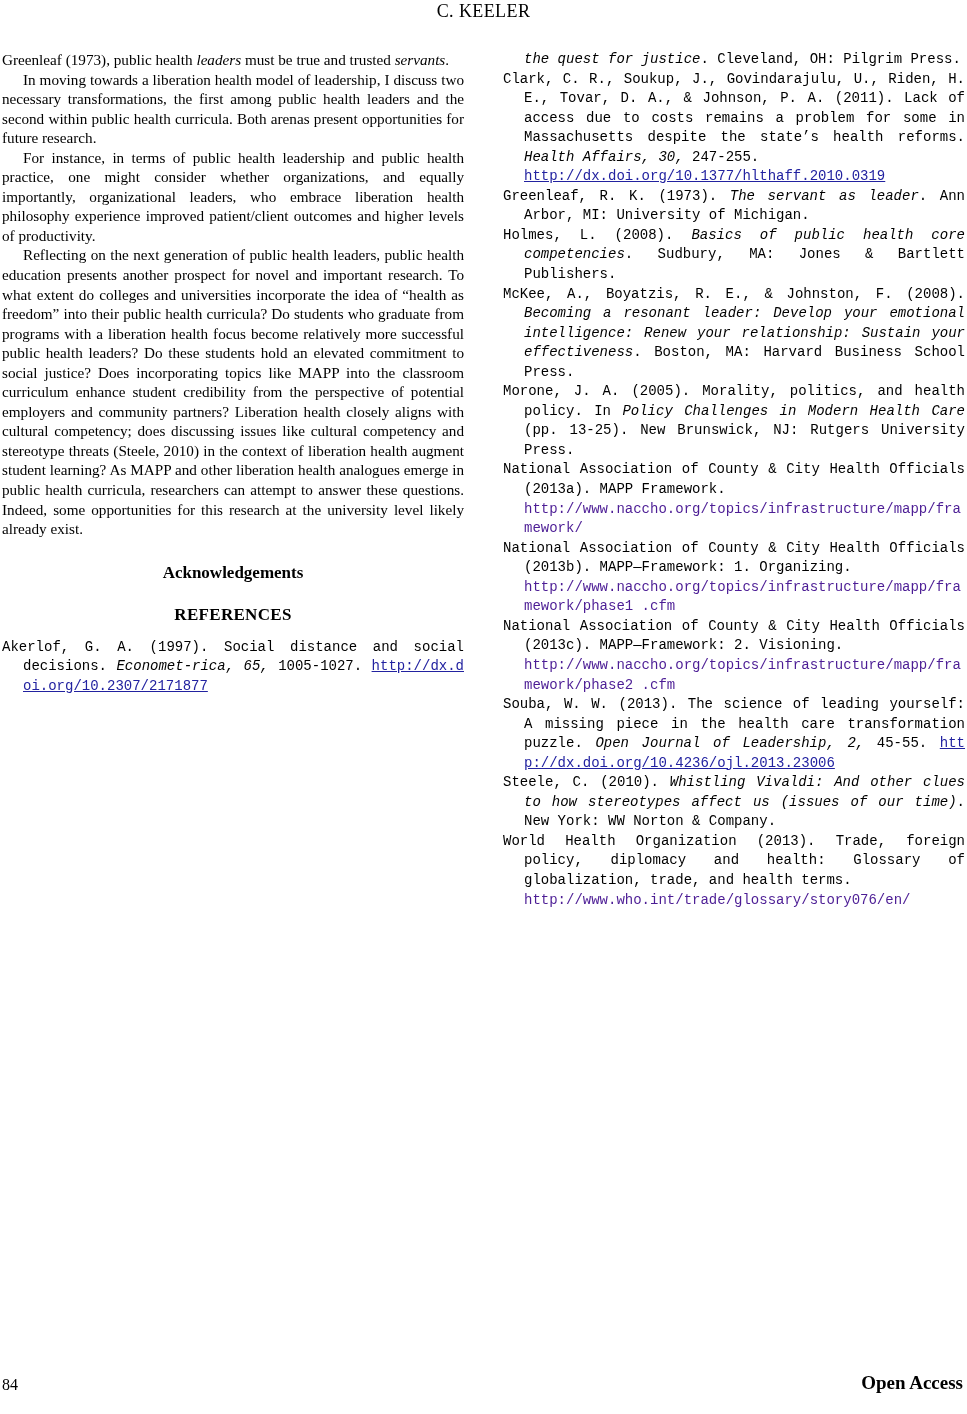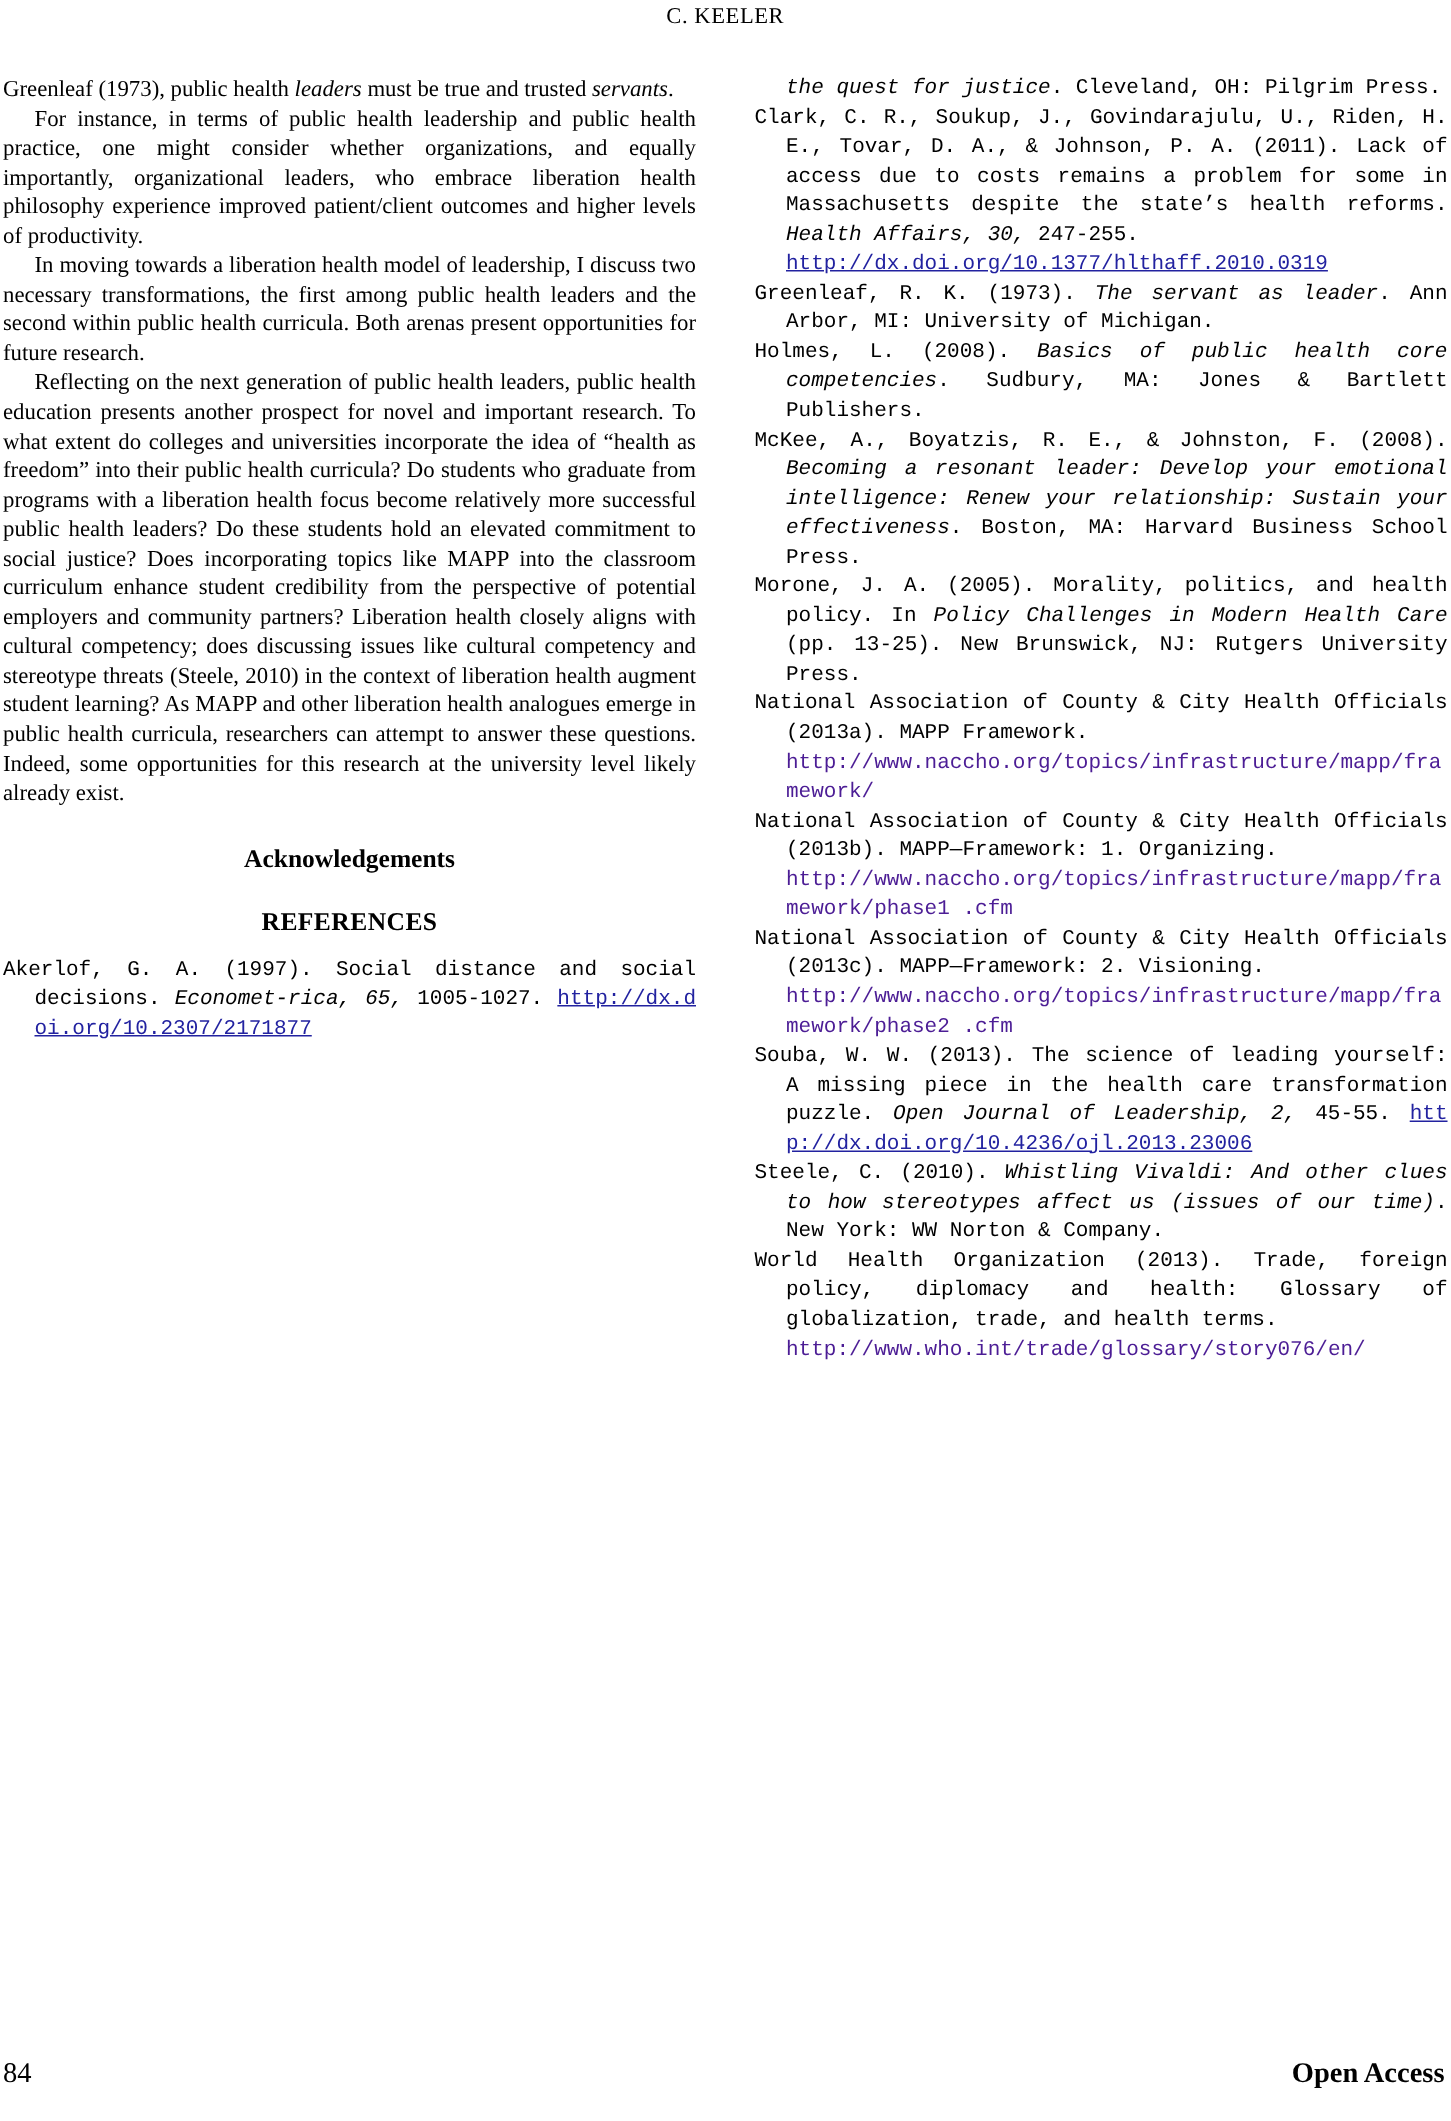--- a/index.html
+++ b/index.html
@@ -17,21 +17,21 @@
     overflow: hidden;
   }
 
   
   .running-head {
     position: absolute;
     top: 2px;
     left: 0;
     width: 967px;
     text-align: center;
-    font-size: 15px;
+    font-size: 18px;
     font-variant: small-caps;
     letter-spacing: 0.4px;
     line-height: 18px;
   }
 
   
   .columns {
     position: absolute;
     top: 50px;
     left: 2px;
@@ -96,21 +96,21 @@
     position: absolute;
     left: 2px;
     right: 2px;
     bottom: 20px;
     height: 20px;
   }
   .footer .page-number {
     position: absolute;
     left: 0;
     bottom: 0;
-    font-size: 19px;
+    font-size: 16px;
   }
   .footer .open-access {
     position: absolute;
     right: 2px;
     bottom: 0;
     font-size: 19px;
     font-weight: bold;
   }
 </style>
 </head>
@@ -118,22 +118,22 @@
 
 <div class="page">
 
   <div class="running-head">C. KEELER</div>
 
   <div class="columns">
 
     <div class="col col-left">
       <div id="left-paragraphs">
           <p class="body"><span>Greenleaf (1973), public health </span><i>leaders</i><span> must be true and trusted </span><i>servants</i><span>.</span></p>
+          <p class="body indent"><span>In moving towards a liberation health model of leadership, I discuss two necessary transformations, the first among public health leaders and the second within public health curricula. Both arenas present opportunities for future research.</span></p>
           <p class="body indent"><span>For instance, in terms of public health leadership and public health practice, one might consider whether organizations, and equally importantly, organizational leaders, who embrace liberation health philosophy experience improved patient/client outcomes and higher levels of productivity.</span></p>
-          <p class="body indent"><span>In moving towards a liberation health model of leadership, I discuss two necessary transformations, the first among public health leaders and the second within public health curricula. Both arenas present opportunities for future research.</span></p>
           <p class="body indent"><span>Reflecting on the next generation of public health leaders, public health education presents another prospect for novel and important research. To what extent do colleges and universities incorporate the idea of “health as freedom” into their public health curricula? Do students who graduate from programs with a liberation health focus become relatively more successful public health leaders? Do these students hold an elevated commitment to social justice? Does incorporating topics like MAPP into the classroom curriculum enhance student credibility from the perspective of potential employers and community partners? Liberation health closely aligns with cultural competency; does discussing issues like cultural competency and stereotype threats (Steele, 2010) in the context of liberation health augment student learning? As MAPP and other liberation health analogues emerge in public health curricula, researchers can attempt to answer these questions. Indeed, some opportunities for this research at the university level likely already exist.</span></p>
         </div>
 
       <h2 class="section-head ack-head">Acknowledgements</h2>
 
 
       <h2 class="section-head refs-head">REFERENCES</h2>
 
       <div id="left-references">
           <p class="ref"><span>Akerlof, G. A. (1997). Social distance and social decisions. </span><i>Economet-rica, 65,</i><span> 1005-1027. </span><a class="doi" href="#">http://dx.doi.org/10.2307/2171877</a></p>

